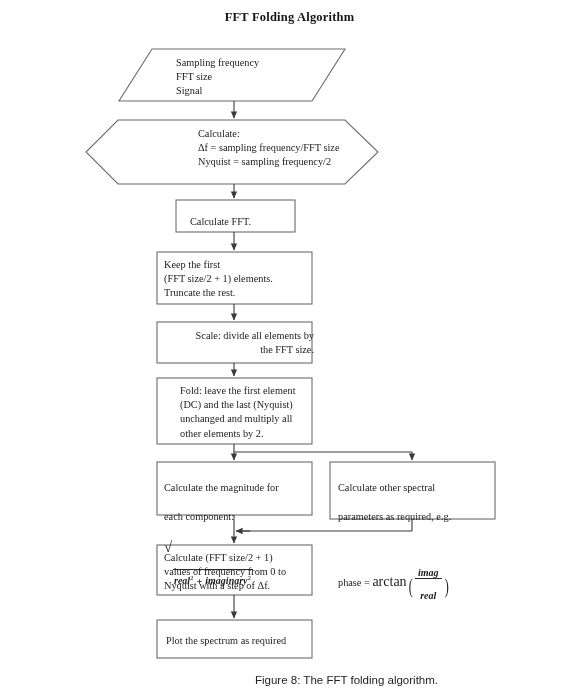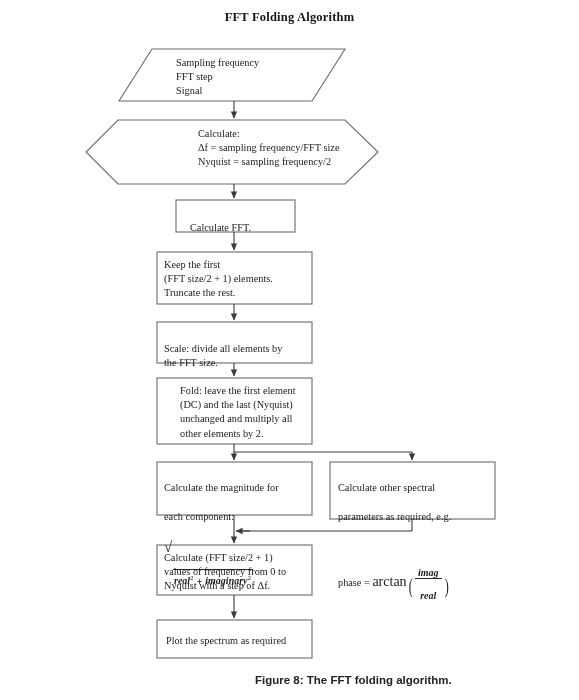--- a/index.html
+++ b/index.html
@@ -32,21 +32,20 @@
     color: #161616;
   }
   #caption {
     position: absolute;
     left: 255px;
     top: 674px;
     font-family: "Liberation Sans", "DejaVu Sans", sans-serif;
     font-size: 11.5px;
     color: #232323;
     white-space: nowrap;
-    font-weight: bold;
   }
   
   #wires {
     position: absolute;
     left: 0; top: 0;
     width: 579px;
     height: 700px;
   }
   
   .node-text {
@@ -162,34 +161,34 @@
       <path d="M412,519 L412,531"></path>
       <path d="M412,531 L243,531"></path>
       <line x1="250" y1="531" x2="236" y2="531" marker-end="url(#ahl)"></line>
       <line x1="234" y1="528" x2="234" y2="543" marker-end="url(#ah)"></line>
 
       <line x1="234" y1="595" x2="234" y2="618" marker-end="url(#ah)"></line>
     </g>
   </svg>
 
   <div class="node-text" style="left:176px; top:56px; width:170px;">Sampling frequency
-FFT step
+FFT size
 Signal</div>
 
   <div class="node-text" style="left:150px; top:127px; width:230px;margin-left:48px;">Calculate:
 Δf = sampling frequency/FFT size
 Nyquist = sampling frequency/2</div>
 
-  <div class="node-text" style="left:190px; top:221px; width:110px;">Calculate FFT.</div>
+  <div class="node-text" style="left:190px; top:215px; width:110px;">Calculate FFT.</div>
 
   <div class="node-text" style="left:164px; top:258px; width:150px;">Keep the first
 (FFT size/2 + 1) elements.
 Truncate the rest.</div>
 
-  <div class="node-text" style="left:164px; top:342px; width:150px;">Scale: divide all elements by
+  <div class="node-text" style="left:164px; top:329px; width:150px;text-align:right;">Scale: divide all elements by
 the FFT size.</div>
 
   <div class="node-text" style="left:164px; top:384px; width:150px;margin-left:16px;">Fold: leave the first element
 (DC) and the last (Nyquist)
 unchanged and multiply all
 other elements by 2.</div>
 
   <div class="node-text" style="left:164px; top:467px; width:150px;">
     <div>Calculate the magnitude for</div>
     <div>each component:</div>

